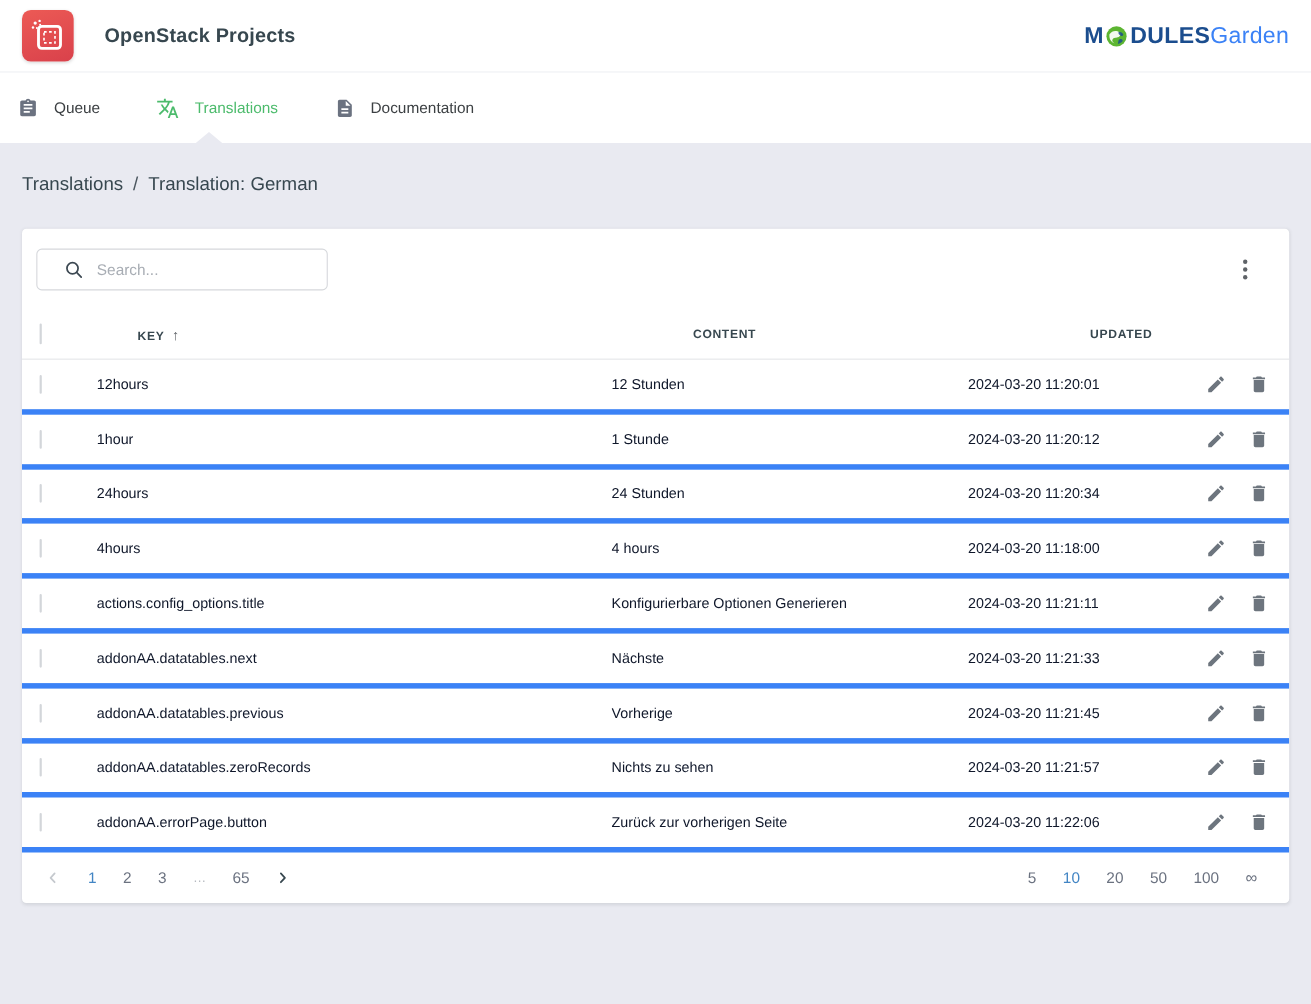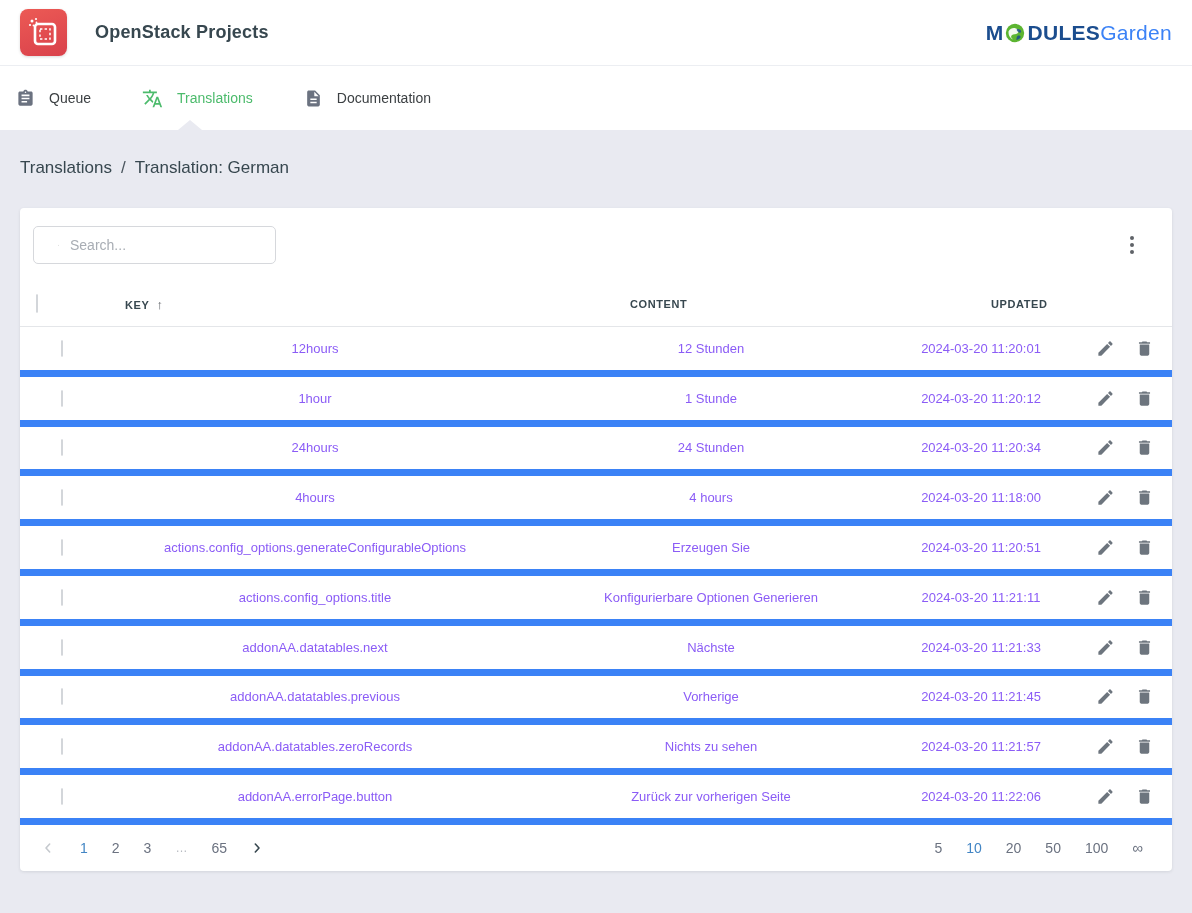--- a/index.html
+++ b/index.html
@@ -50,21 +50,21 @@
   .breadcrumb .sep { color:#4a555e; font-weight:400; }
 
   .card {
     background:#fff; border-radius:4px; box-shadow:0 1px 3px rgba(60,64,67,.12);
     overflow:hidden;
   }
 
   
   .toolbar { display:flex; align-items:center; justify-content:space-between; padding:18px 16px 18px 13px; }
   .search-box {
-    width:243px; height:38px; border:1px solid #d6d8dc; border-radius:5px;
+    width:265px; height:38px; border:1px solid #d6d8dc; border-radius:5px;
     display:flex; align-items:center; padding:0 24px; gap:11px; background:#fff;
   }
   .search-box input {
     border:none; outline:none; flex:1; font-size:14px; color:#3e4a53;
     font-family:"Liberation Sans", sans-serif;
   }
   .search-box input::placeholder { color:#a8adb4; }
   .kebab { display:flex; flex-direction:column; gap:3px; padding:6px 10px; margin-right:12px; cursor:pointer; }
   .kebab span { width:4px; height:4px; border-radius:50%; background:#5f6368; }
 
@@ -72,21 +72,21 @@
   .t-row {
     display:grid;
     grid-template-columns:52px 468px 324px 216px 1fr;
     align-items:center; padding-left:16px;
   }
   .t-head { height:45px; border-bottom:1px solid #e4e6e9;gap:37px; }
   .t-head .col-label {
     font-size:11px; font-weight:bold; color:#37474f; letter-spacing:.6px; cursor:pointer;
   }
   .sort-arrow { font-size:13px; font-weight:400; color:#5f6368; margin-left:7px; }
-  .t-body-row { height:49.8px; border-bottom:7px solid #3b82f6; font-size:13px; color:#8b5cf6;text-align:center; }
+  .t-body-row { height:49.8px; border-bottom:5px solid #3b82f6; font-size:13px; color:#0f172a; }
   .checkbox {
     width:19px; height:19px; border:1px solid #d3d6da; border-radius:4px; background:#fff; cursor:pointer;
   }
   .cell { padding-right:14px; white-space:nowrap; overflow:hidden; text-overflow:ellipsis; }
   .actions { display:flex; justify-content:flex-end; align-items:center; gap:20px; padding-right:22px; }
   .icon-btn { cursor:pointer; display:flex; }
 
   
   .pagination { height:46px; display:flex; align-items:center; justify-content:space-between; padding:0 20px 0 14px; }
   .pager, .sizes { display:flex; align-items:center; }
@@ -261,38 +261,20 @@
             </svg>
           </span>
           <span class="icon-btn">
             <svg width="19" height="19" viewBox="0 0 24 24" fill="#6d757e">
               <path d="M6 19c0 1.1.9 2 2 2h8c1.1 0 2-.9 2-2V7H6v12zM19 4h-3.5l-1-1h-5l-1 1H5v2h14V4z"></path>
             </svg>
           </span>
         </div>
       </div>
 
-      <div class="t-row t-body-row">
-        <div><span class="checkbox"></span></div>
-        <div class="cell">actions.config_options.generateConfigurableOptions</div>
-        <div class="cell">Erzeugen Sie</div>
-        <div class="cell">2024-03-20 11:20:51</div>
-        <div class="actions">
-          <span class="icon-btn">
-            <svg width="19" height="19" viewBox="0 0 24 24" fill="#6d757e">
-              <path d="M3 17.25V21h3.75L17.81 9.94l-3.75-3.75L3 17.25zM20.71 7.04c.39-.39.39-1.02 0-1.41l-2.34-2.34c-.39-.39-1.02-.39-1.41 0l-1.83 1.83 3.75 3.75 1.83-1.83z"></path>
-            </svg>
-          </span>
-          <span class="icon-btn">
-            <svg width="19" height="19" viewBox="0 0 24 24" fill="#6d757e">
-              <path d="M6 19c0 1.1.9 2 2 2h8c1.1 0 2-.9 2-2V7H6v12zM19 4h-3.5l-1-1h-5l-1 1H5v2h14V4z"></path>
-            </svg>
-          </span>
-        </div>
-      </div>
 
       <div class="t-row t-body-row">
         <div><span class="checkbox"></span></div>
         <div class="cell">actions.config_options.title</div>
         <div class="cell">Konfigurierbare Optionen Generieren</div>
         <div class="cell">2024-03-20 11:21:11</div>
         <div class="actions">
           <span class="icon-btn">
             <svg width="19" height="19" viewBox="0 0 24 24" fill="#6d757e">
               <path d="M3 17.25V21h3.75L17.81 9.94l-3.75-3.75L3 17.25zM20.71 7.04c.39-.39.39-1.02 0-1.41l-2.34-2.34c-.39-.39-1.02-.39-1.41 0l-1.83 1.83 3.75 3.75 1.83-1.83z"></path>

